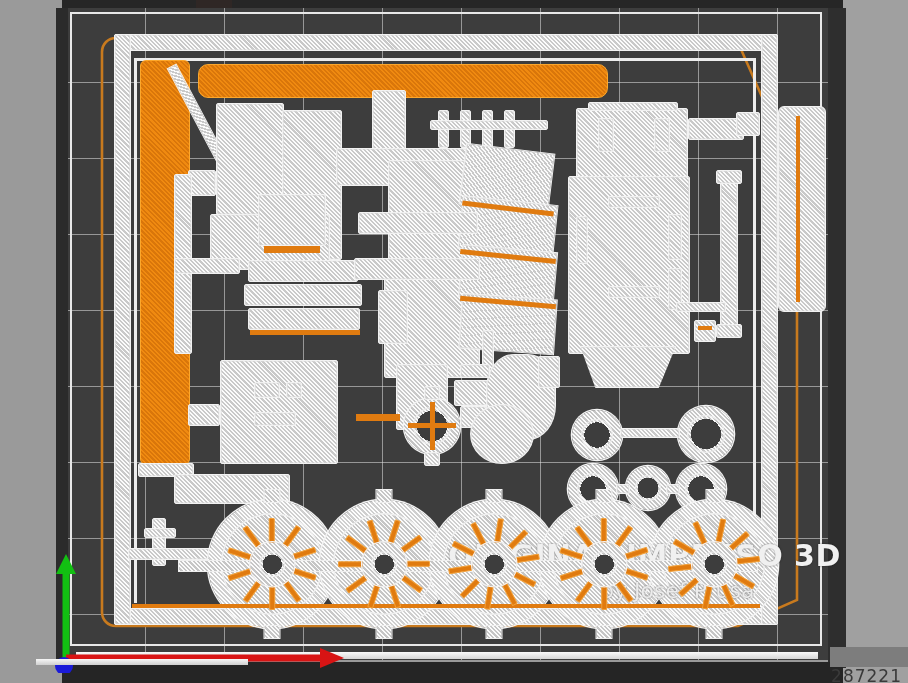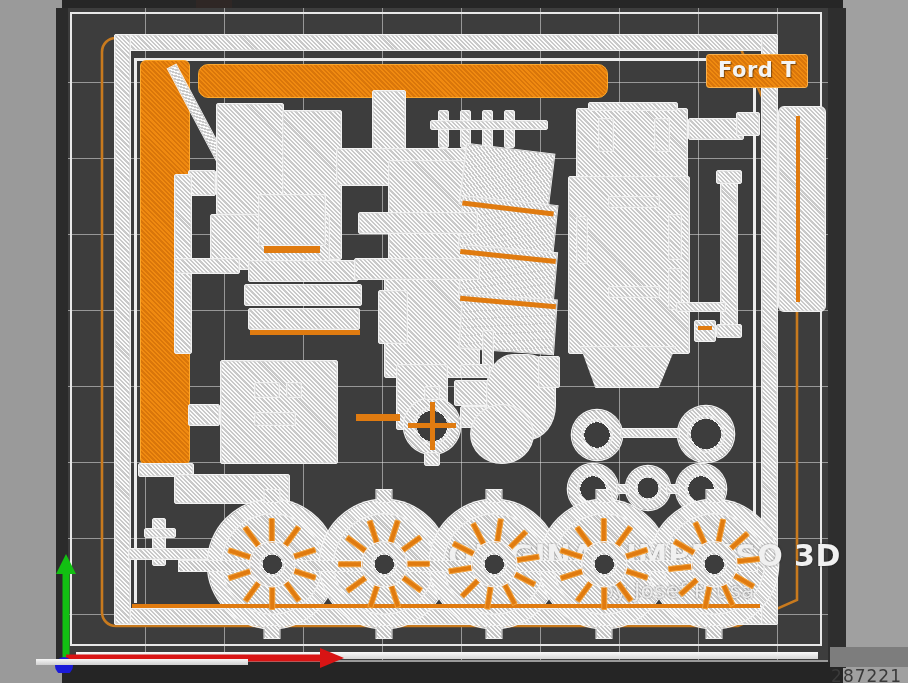--- a/index.html
+++ b/index.html
@@ -379,21 +379,20 @@
       <div class="spoke" style="transform:translate(-50%,0) rotate(300deg);"></div>
       <div class="spoke" style="transform:translate(-50%,0) rotate(336deg);"></div>
       <div class="rim"></div>
         <div class="hub"></div>
       <div class="stub top"></div>
         <div class="stub bot"></div>
     </div>
 
     <div class="ex orangeline" style="left:64px; top:596px; width:628px; height:4px;"></div>
 
-    <div class="ford-tag">Ford T</div>
   </div>
 
   <div class="wm-main">ORIGINAL IMPRESO 3D</div>
   <div class="wm-sub">by Josef Prusa</div>
 
   <div class="botbar1"></div>
   <div class="botbar2"></div>
 
   <div class="gizmo">
     <svg width="310" height="125" viewBox="0 0 310 125">

